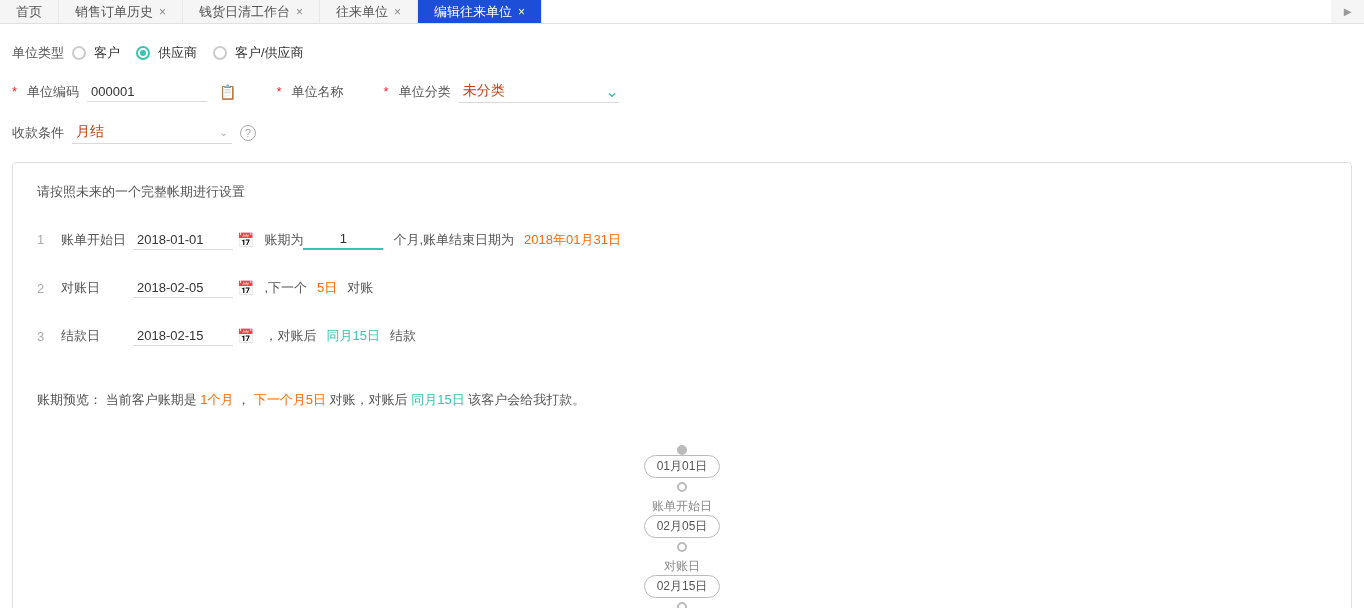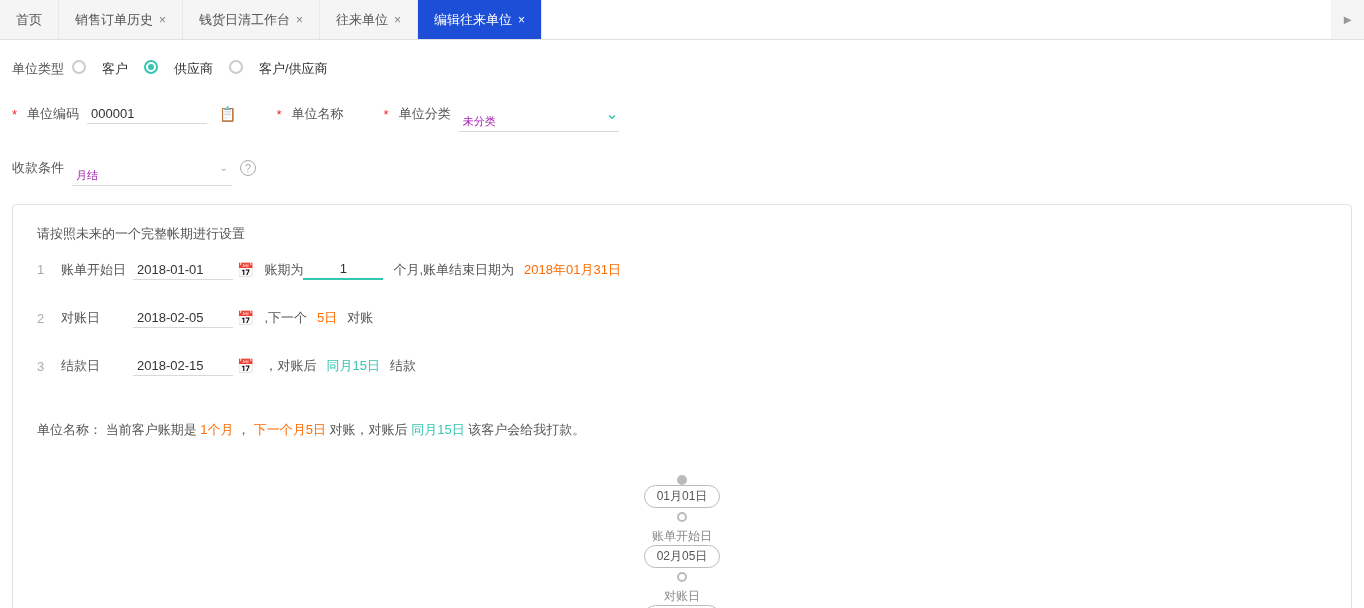--- a/index.html
+++ b/index.html
@@ -4,21 +4,21 @@
   <style>
     * { box-sizing: border-box; margin: 0; padding: 0; }
     body { font-family: 'Microsoft YaHei', Arial, sans-serif; font-size: 13px; background: #f5f5f5; color: #333; }
 
     
     .tab-bar {
       display: flex;
       align-items: stretch;
       background: #fff;
       border-bottom: 1px solid #e0e0e0;
-      height: 40px;
+      height: 24px;
       padding-left: 0;
     }
     .tab {
       display: flex;
       align-items: center;
       padding: 0 16px;
       cursor: pointer;
       font-size: 13px;
       color: #555;
       border-right: 1px solid #e8e8e8;
@@ -89,21 +89,22 @@
     }
 
     
     .radio-group {
       display: flex;
       align-items: center;
       gap: 16px;
     }
     .radio-item {
       display: flex;
-      gap: 16px;
+      align-items: center;
+      gap: 8px;
       cursor: pointer;
     }
     .radio-circle {
       width: 14px;
       height: 14px;
       border-radius: 50%;
       border: 2px solid #ccc;
       display: inline-block;
       position: relative;
     }
@@ -126,23 +127,22 @@
     .select-wrapper {
       display: flex;
       align-items: center;
       border-bottom: 1px solid #d9d9d9;
       min-width: 160px;
       position: relative;
     }
     .select-value {
       flex: 1;
       padding: 2px 4px;
-      font-size: 11px;
-      color: #a21caf;
-      margin-top: 16px;
+      font-size: 14px;
+      color: #c2410c;
     }
     .select-arrow {
       color: #aaa;
       font-size: 10px;
       padding: 0 4px;
     }
 
     
     .cal-icon {
       color: #36c6b0;
@@ -169,21 +169,21 @@
     .card {
       border: 1px solid #e0e0e0;
       border-radius: 4px;
       padding: 20px 24px;
       background: #fff;
       margin-top: 10px;
     }
     .card-title {
       font-size: 13px;
       color: #555;
-      margin-bottom: 16px;
+      margin-bottom: 28px;
     }
 
     
     .billing-row {
       display: flex;
       align-items: center;
       margin-bottom: 28px;
       gap: 0;
     }
     .billing-num {
@@ -405,21 +405,21 @@
       <span class="billing-field-label">结款日</span>
       <input class="billing-date-input" type="text" value="2018-02-15" style="">
       <span class="cal-icon">📅</span>
       <span class="billing-text">，对账后</span>
       <span class="billing-text teal-text">同月15日</span>
       <span class="billing-text">结款</span>
     </div>
 
     <div class="preview-section">
       <div class="preview-text">
-        <span>单位名称：</span>
+        <span>账期预览：</span>
         <span>当前客户账期是</span>
         <span class="orange-text">1个月</span>
         <span>，</span>
         <span class="orange-text">下一个月5日</span>
         <span>对账，对账后</span>
         <span class="teal-text">同月15日</span>
         <span>该客户会给我打款。</span>
       </div>
 
       <div class="timeline">

